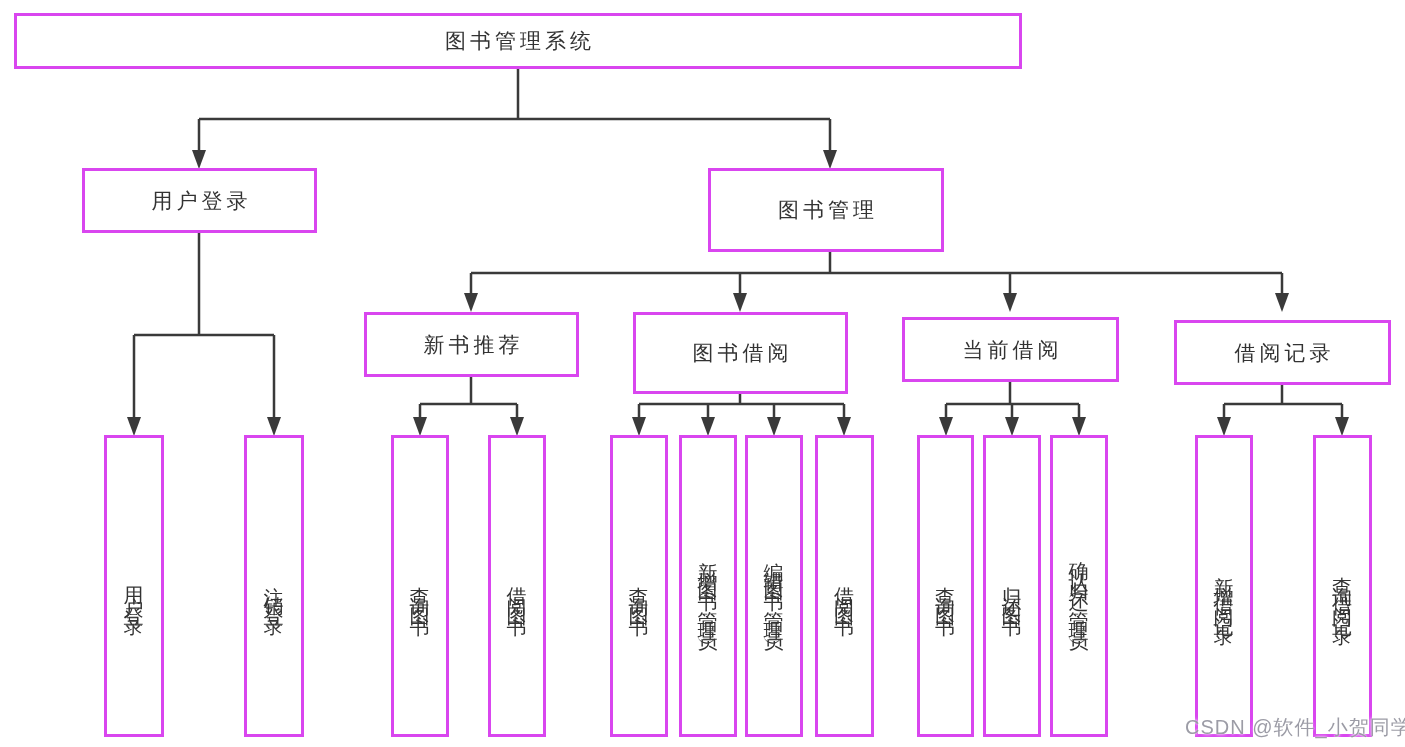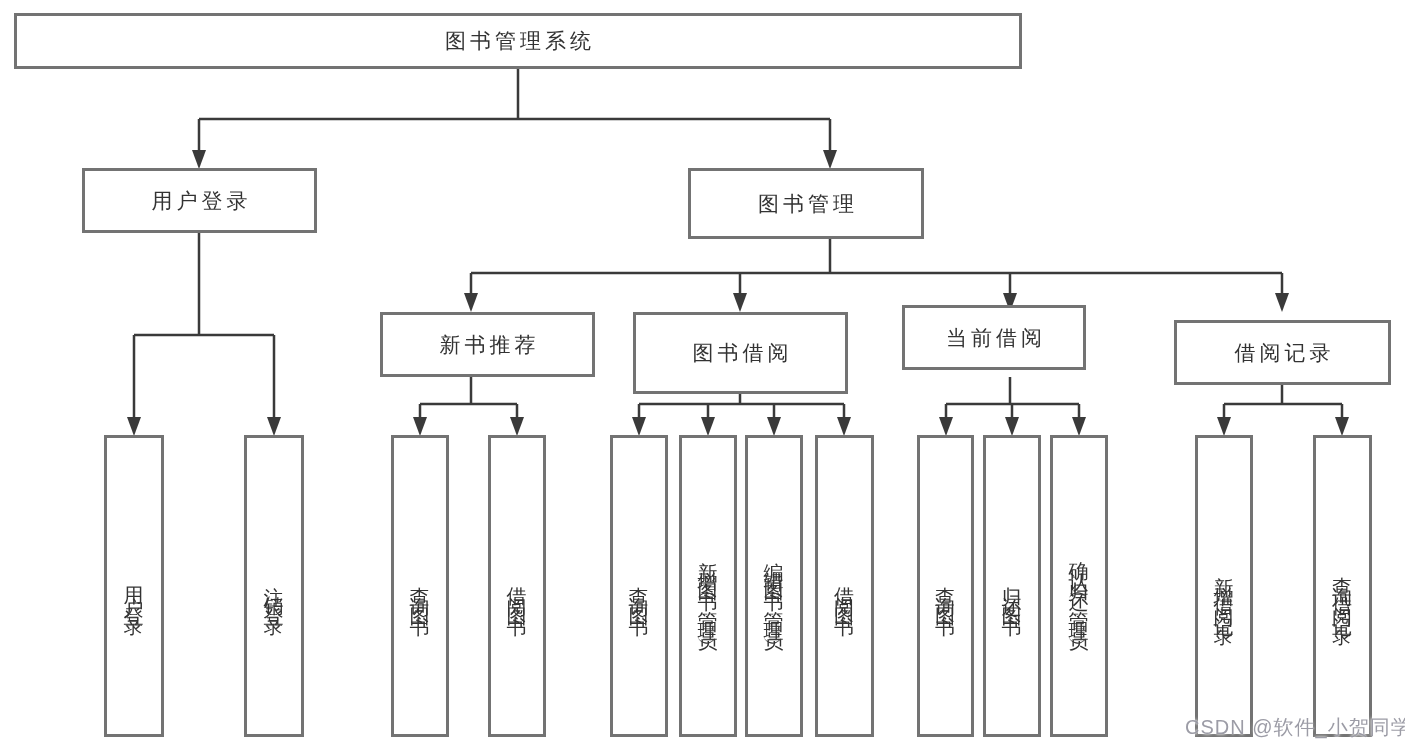--- a/index.html
+++ b/index.html
@@ -17,21 +17,21 @@
   }
   .edges {
     position: absolute;
     left: 0;
     top: 0;
     pointer-events: none;
   }
   .node {
     position: absolute;
     box-sizing: border-box;
-    border: 3px solid #737373;
+    border: 3px solid #d946ef;
     background: #ffffff;
     display: flex;
     align-items: center;
     justify-content: center;
     color: #333333;
   }
   .hnode .lbl {
     font-size: 21px;
     letter-spacing: 4px;
     white-space: nowrap;
@@ -101,31 +101,31 @@
     </g>
   </svg>
 
   <div class="node hnode" style="left:14px;top:13px;width:1008px;height:56px">
     <span class="lbl">图书管理系统</span>
   </div>
 
   <div class="node hnode" style="left:82px;top:168px;width:235px;height:65px">
     <span class="lbl">用户登录</span>
   </div>
-  <div class="node hnode" style="left:688px;top:168px;width:236px;height:71px">
+  <div class="node hnode" style="left:708px;top:168px;width:236px;height:84px">
     <span class="lbl">图书管理</span>
   </div>
 
-  <div class="node hnode" style="left:380px;top:312px;width:215px;height:65px">
+  <div class="node hnode" style="left:364px;top:312px;width:215px;height:65px">
     <span class="lbl">新书推荐</span>
   </div>
   <div class="node hnode" style="left:633px;top:312px;width:215px;height:82px">
     <span class="lbl">图书借阅</span>
   </div>
-  <div class="node hnode" style="left:902px;top:305px;width:184px;height:65px">
+  <div class="node hnode" style="left:902px;top:317px;width:217px;height:65px">
     <span class="lbl">当前借阅</span>
   </div>
   <div class="node hnode" style="left:1174px;top:320px;width:217px;height:65px">
     <span class="lbl">借阅记录</span>
   </div>
 
   <div class="node vnode" style="left:104px;top:435px;width:60px;height:302px">
     <span class="lbl">用户登录</span>
   </div>
   <div class="node vnode" style="left:244px;top:435px;width:60px;height:302px">

